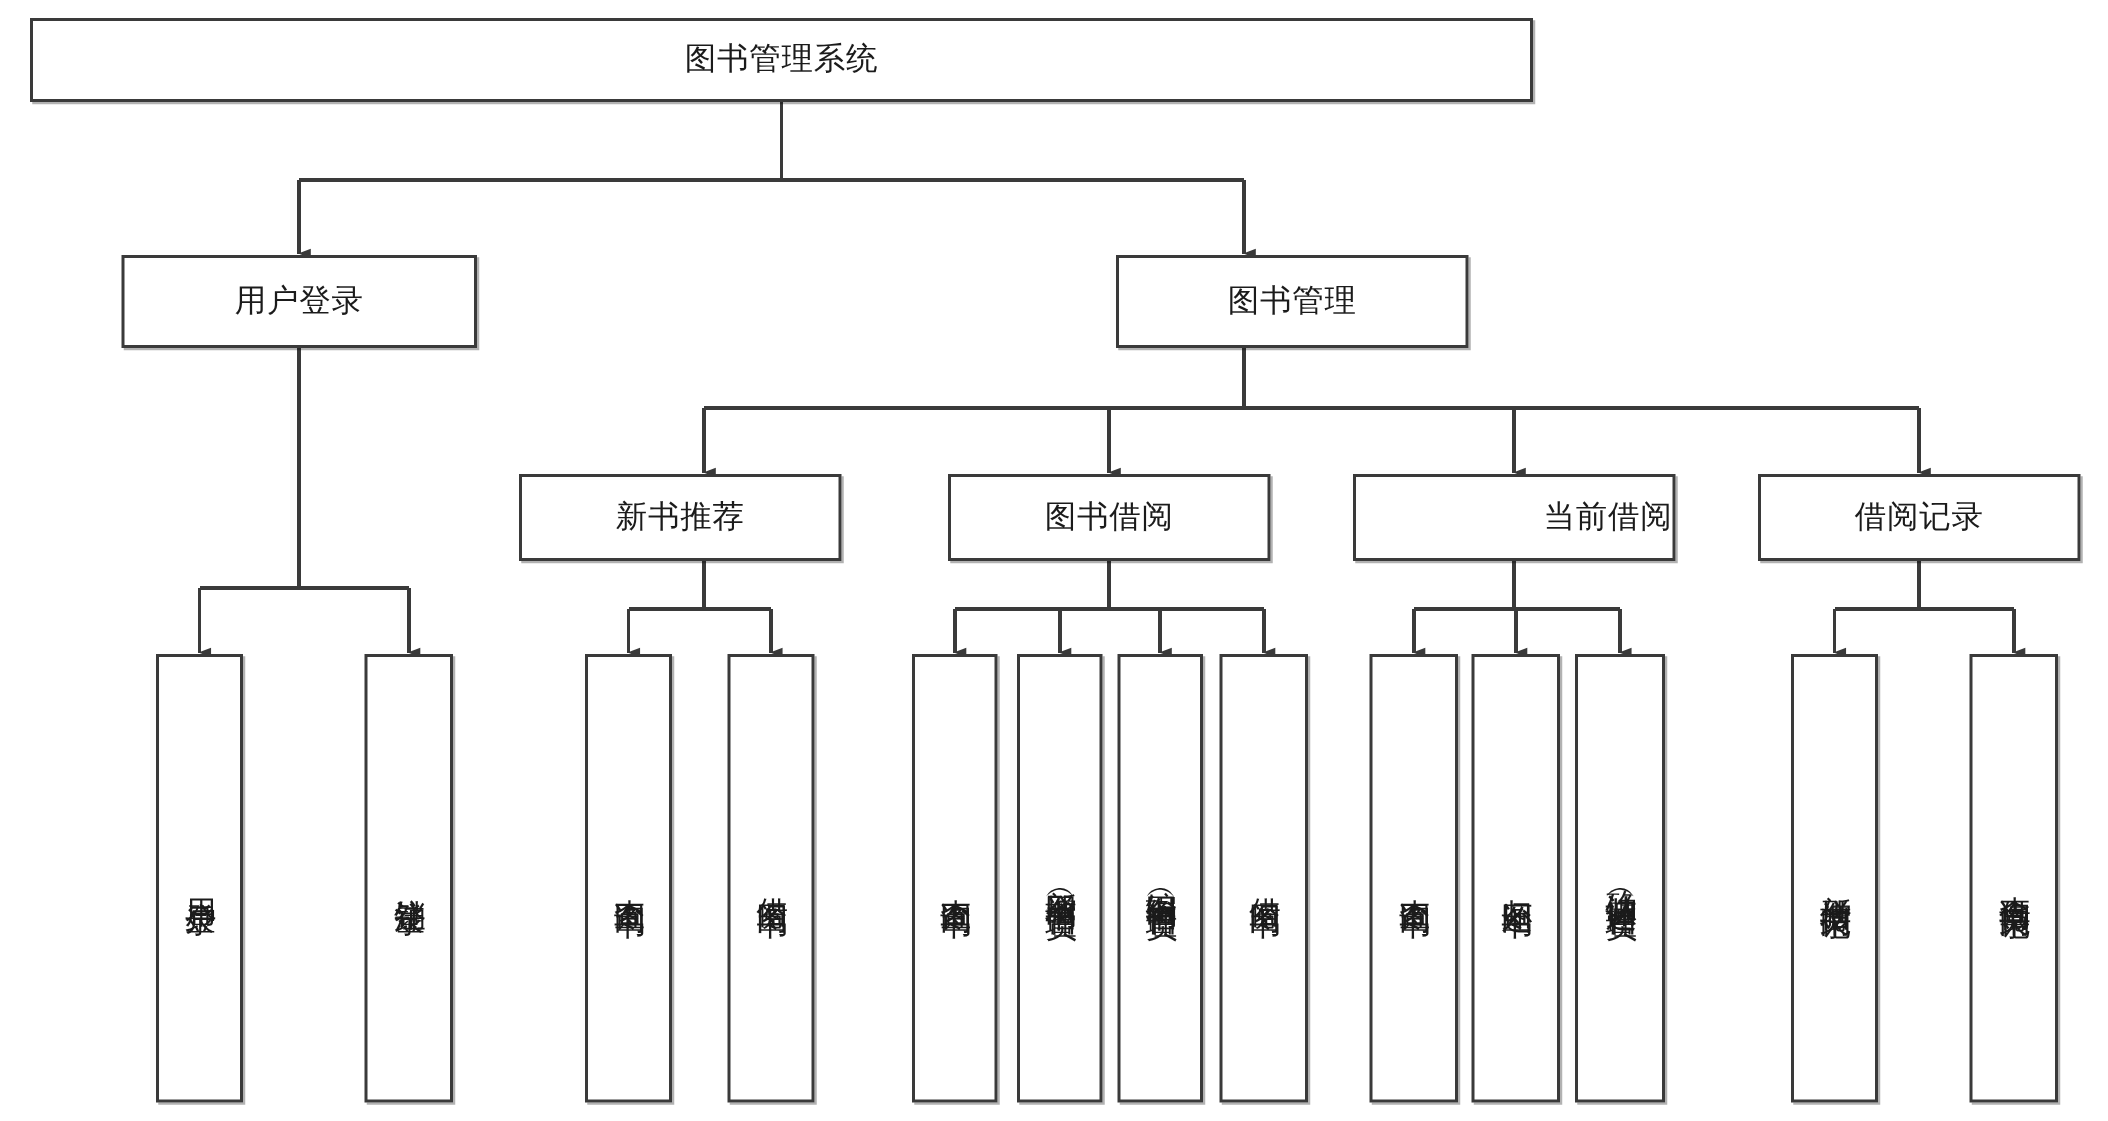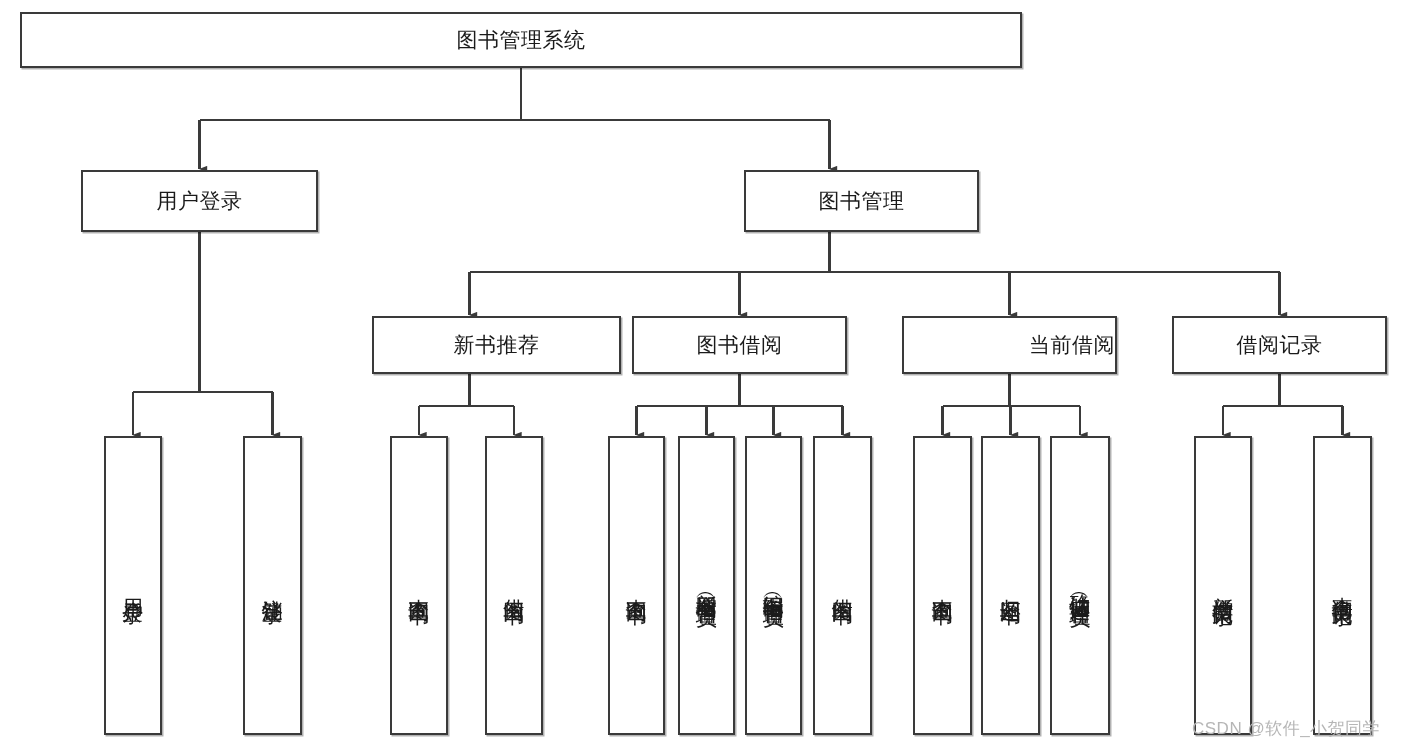--- a/index.html
+++ b/index.html
@@ -111,21 +111,21 @@
   <div id="nodes-layer">
       <div class="node" style="left: 20px; top: 12px; width: 1002px; height: 56px;">
         <span class="node-label">图书管理系统</span>
       </div>
       <div class="node" style="left: 81px; top: 170px; width: 237px; height: 62px;">
         <span class="node-label">用户登录</span>
       </div>
       <div class="node" style="left: 744px; top: 170px; width: 235px; height: 62px;">
         <span class="node-label">图书管理</span>
       </div>
-      <div class="node" style="left: 372px; top: 316px; width: 249px; height: 58px;">
+      <div class="node" style="left: 346px; top: 316px; width: 215px; height: 58px;">
         <span class="node-label">新书推荐</span>
       </div>
       <div class="node" style="left: 632px; top: 316px; width: 215px; height: 58px;">
         <span class="node-label">图书借阅</span>
       </div>
       <div class="node" style="left: 902px; top: 316px; width: 215px; height: 58px; justify-content: flex-end;">
         <span class="node-label">当前借阅</span>
       </div>
       <div class="node" style="left: 1172px; top: 316px; width: 215px; height: 58px;">
         <span class="node-label">借阅记录</span>
@@ -163,14 +163,13 @@
       <div class="node vertical" style="left: 1050px; top: 436px; width: 60px; height: 299px;">
         <span class="node-label">确认归还（管理员）</span>
       </div>
       <div class="node vertical" style="left: 1194px; top: 436px; width: 58px; height: 299px;">
         <span class="node-label">新增借阅记录</span>
       </div>
       <div class="node vertical" style="left: 1313px; top: 436px; width: 59px; height: 299px;">
         <span class="node-label">查询借阅记录</span>
       </div>
     </div>
-  <div id="watermark" style="left: 1192px; top: 717px;">CSDN @软件_小贺同学</div>
 </div>
 
 </body></html>

